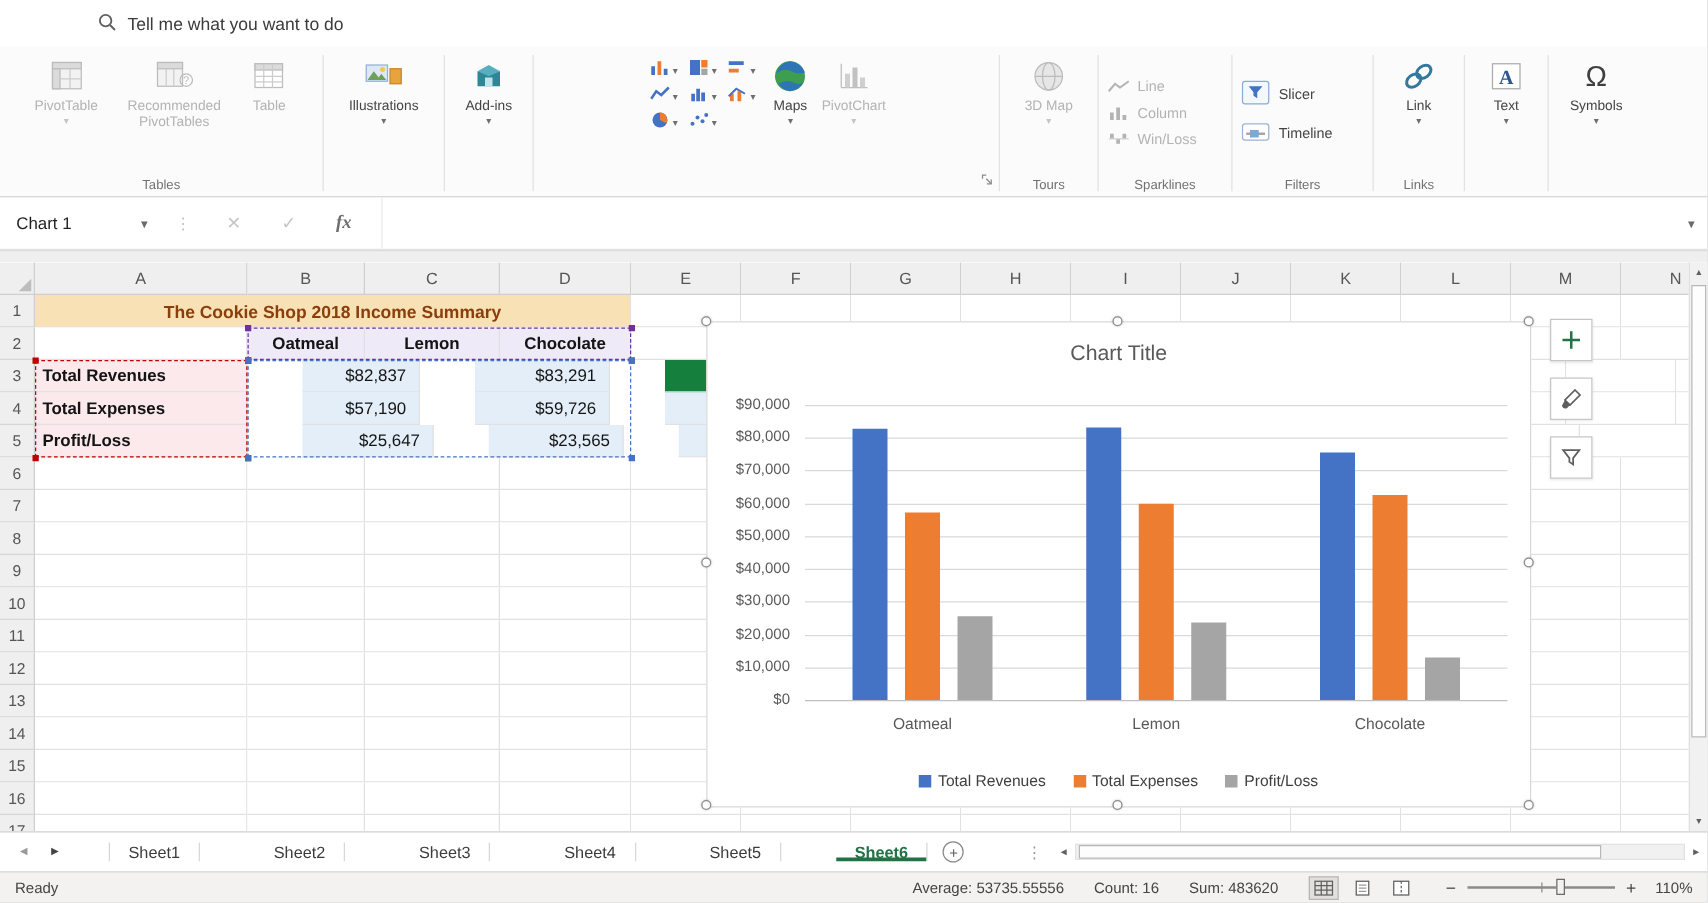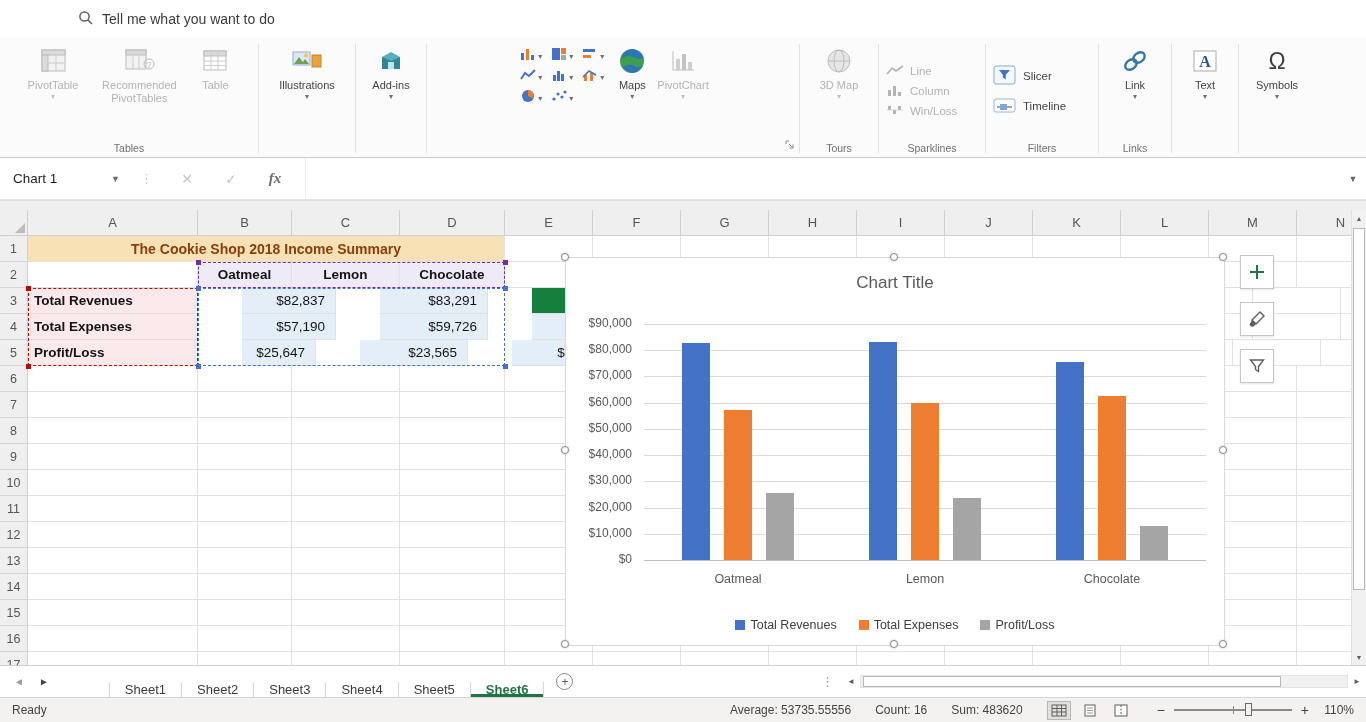--- a/index.html
+++ b/index.html
@@ -84,21 +84,21 @@
   
   .vscroll { position:absolute; right:0; top:0; bottom:0; width:15px; background:#F1F1F1; border-left:1px solid #E0E0E0; }
   .vs-arrow { position:absolute; left:0; right:0; height:16px; display:flex; align-items:center; justify-content:center; font-size:7px; color:#606060; }
   .vs-up { top:0; } .vs-down { bottom:0; }
   .vs-thumb { position:absolute; left:1px; right:1px; top:18px; height:362px; background:#FDFDFD; border:1px solid #B8B8B8; }
 
   
   .tabbar { position:absolute; top:665px; left:0; right:0; height:32px; background:#fff; border-top:1px solid #CFCFCF; display:flex; align-items:stretch; }
   .tab-nav { display:flex; align-items:center; gap:15px; padding:0 14px; font-size:10px; }
   .tn-left { color:#9a9a9a; } .tn-right { color:#444; }
-  .tabs-strip { display:flex; align-items:flex-end; margin-left:46px; }
+  .tabs-strip { display:flex; align-items:center; margin-left:24px;gap:44px; }
   .sheet-tab { display:flex; align-items:center; padding:0 15px; font-size:13px; color:#3b3b3b; border-right:1px solid #D8D8D8; position:relative; }
   .sheet-tab:first-child { border-left:1px solid #D8D8D8; }
   .sheet-tab.active { color:#217346; font-weight:bold; }
   .sheet-tab.active::after { content:''; position:absolute; left:0; right:0; bottom:0; height:3px; background:#217346; }
   .add-sheet { display:flex; align-items:center; margin-left:12px; }
   .add-circle { width:17px; height:17px; border-radius:50%; border:1px solid #898989; color:#5f5f5f; display:flex; align-items:center; justify-content:center; font-size:12px; line-height:1; }
   .tab-dots { margin-left:auto; display:flex; align-items:center; color:#9a9a9a; font-size:13px; padding:0 8px; }
   .hscroll { display:flex; align-items:center; width:524px; }
   .hs-btn { width:18px; text-align:center; font-size:8px; color:#606060; }
   .hs-track { flex:1; height:13px; background:#F1F1F1; border:1px solid #E2E2E2; position:relative; }
@@ -534,21 +534,21 @@
           <div class="cell" style="width: 88px;"></div>
           <div class="cell" style="width: 88px;"></div>
           <div class="cell" style="width: 88px;"></div>
           <div class="cell" style="width: 88px;"></div>
           <div class="cell" style="width: 88px;"></div>
           <div class="cell" style="width: 88px;"></div>
         </div>
         <div class="grid-row">
           <div class="row-header">5</div>
           <div class="cell label-cell" style="width: 170px; background: rgb(251, 233, 235);">Profit/Loss</div>
-          <div class="cell value-cell" style="width: 74px; background: rgb(228, 238, 249);">$25,647</div>
+          <div class="cell value-cell" style="width: 105px; background: rgb(228, 238, 249);">$25,647</div>
           <div class="cell value-cell" style="width: 108px; background: rgb(228, 238, 249);">$23,565</div>
           <div class="cell value-cell" style="width: 105px; background: rgb(228, 238, 249);">$13,037</div>
           <div class="cell" style="width: 88px;"></div>
           <div class="cell" style="width: 88px;"></div>
           <div class="cell" style="width: 88px;"></div>
           <div class="cell" style="width: 88px;"></div>
           <div class="cell" style="width: 88px;"></div>
           <div class="cell" style="width: 88px;"></div>
           <div class="cell" style="width: 88px;"></div>
           <div class="cell" style="width: 88px;"></div>

